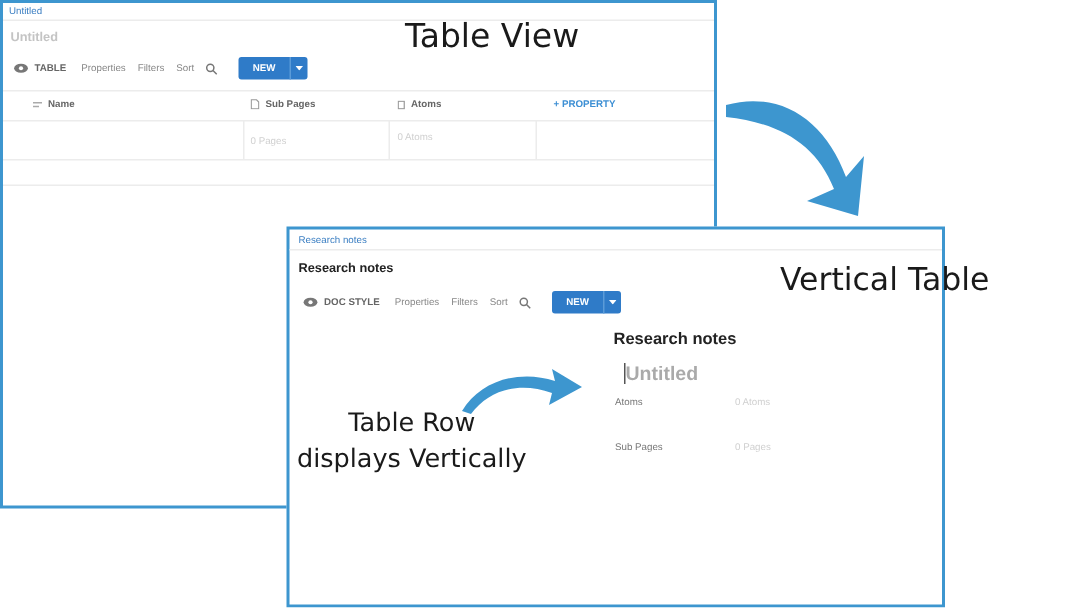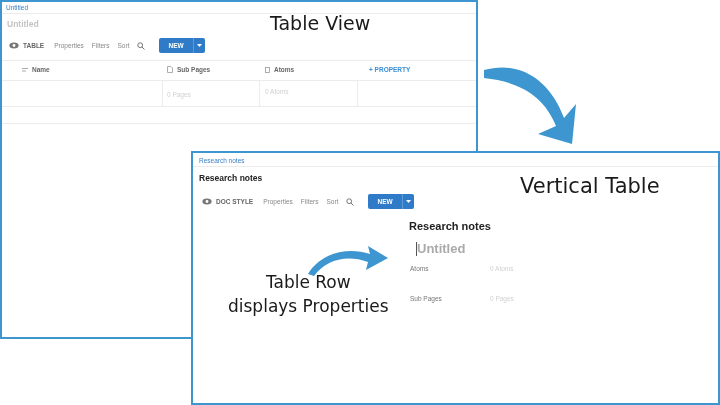--- a/index.html
+++ b/index.html
@@ -5,21 +5,21 @@
   * { box-sizing: border-box; margin: 0; padding: 0; }
   html, body { width: 720px; height: 405px; overflow: hidden; background: #ffffff; }
   body { position: relative; font-family: "Liberation Sans", sans-serif; color: #333; }
 
   .panel {
     position: absolute;
     background: #fff;
     border: 2px solid #3d96cf;
   }
   #table-panel { left: 0; top: 0; width: 478px; height: 339px; }
-  #vertical-panel { left: 191px; top: 151px; width: 529px; height: 254px; }
+  #vertical-panel { left: 191px; top: 151px; width: 439px; height: 254px; }
 
   .breadcrumb { position: absolute; font-size: 6.5px; color: #3a7ec2; }
   .page-title { position: absolute; font-size: 8.5px; font-weight: bold; }
   .muted-title { color: #c4c4c4; }
   .dark-title { color: #222; }
   .hline { position: absolute; height: 1px; background: #ececec; }
 
   .toolbar { position: absolute; display: flex; align-items: center; font-size: 6.5px; color: #888; }
   .toolbar .view-switch { display: flex; align-items: center; gap: 4px; color: #666; font-weight: bold; margin-right: 10px; }
   .toolbar .tb-link { margin-right: 8px; }
@@ -27,23 +27,23 @@
   .new-btn { display: flex; height: 15px; background: #2f7bc8; border-radius: 2px; color: #fff; font-weight: bold; font-size: 6.5px; }
   .new-btn .lbl { padding: 0 9px; display: flex; align-items: center; }
   .new-btn .dd { width: 12px; border-left: 1px solid #5b9bd8; display: flex; align-items: center; justify-content: center; }
 
   .th { position: absolute; font-size: 6.5px; color: #666; font-weight: bold; display: flex; align-items: center; gap: 4px; }
   .th.prop { color: #3d8fd4; }
   .vline { position: absolute; width: 1px; background: #ececec; }
   .cell { position: absolute; font-size: 6.5px; color: #d0d0d0; }
 
   .callout { position: absolute; color: #1a1a1a; font-family: "DejaVu Sans", sans-serif; white-space: nowrap; }
-  #callout-table { left: 270px; top: 12px; font-size: 19px; text-align: center; }
+  #callout-table { left: 270px; top: 12px; font-size: 22px; text-align: center; }
   #callout-vertical { left: 520px; top: 174px; font-size: 21px; }
-  #callout-row { left: 198px; top: 270px; font-size: 17px; text-align: center; line-height: 24px; margin-left: 30px; }
+  #callout-row { left: 198px; top: 270px; font-size: 17px; text-align: center; line-height: 24px; }
 
   .doc-heading { position: absolute; font-size: 11px; font-weight: bold; color: #222; }
   .doc-untitled { position: absolute; font-size: 13px; font-weight: bold; color: #aaa; }
   .caret { position: absolute; width: 1px; height: 14px; background: #555; }
   .field-label { position: absolute; font-size: 6.5px; color: #777; }
   .field-value { position: absolute; font-size: 6.5px; color: #d0d0d0; }
 
   svg.arrow { position: absolute; overflow: visible; }
 </style>
 </head>
@@ -162,18 +162,18 @@
   <div class="field-label" style="left:217px; top:112px;">Atoms</div>
   <div class="field-value" style="left:297px; top:112px;">0 Atoms</div>
   <div class="field-label" style="left:217px; top:142px;">Sub Pages</div>
   <div class="field-value" style="left:297px; top:142px;">0 Pages</div>
 </div>
 
 <div class="callout" id="callout-vertical">Vertical Table</div>
 
 <div class="callout" id="callout-row">
   <div>Table Row</div>
-  <div>displays Properties</div>
+  <div>displays Vertically</div>
 </div>
 
 <svg class="arrow" style="left:306px; top:244px;" width="84" height="34" viewBox="0 0 84 34">
   <path d="M2 30 C14 10 40 2 64 10 L62 2 L82 14 L60 26 L62 18 C40 10 20 16 8 32 Z" fill="#3d96cf"></path>
 </svg>
 
 </body></html>

